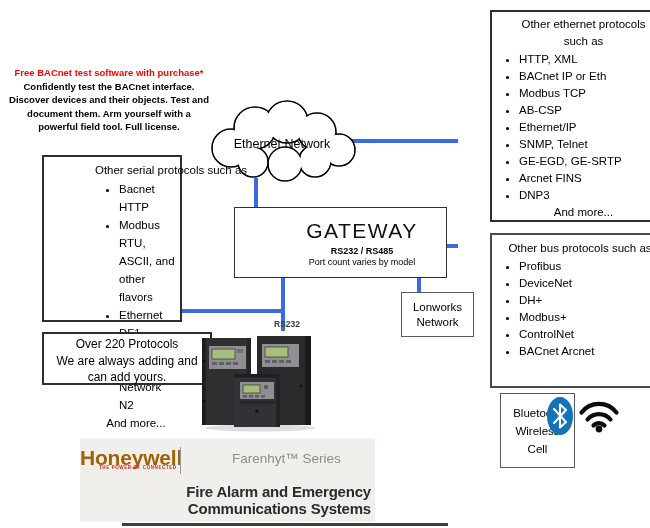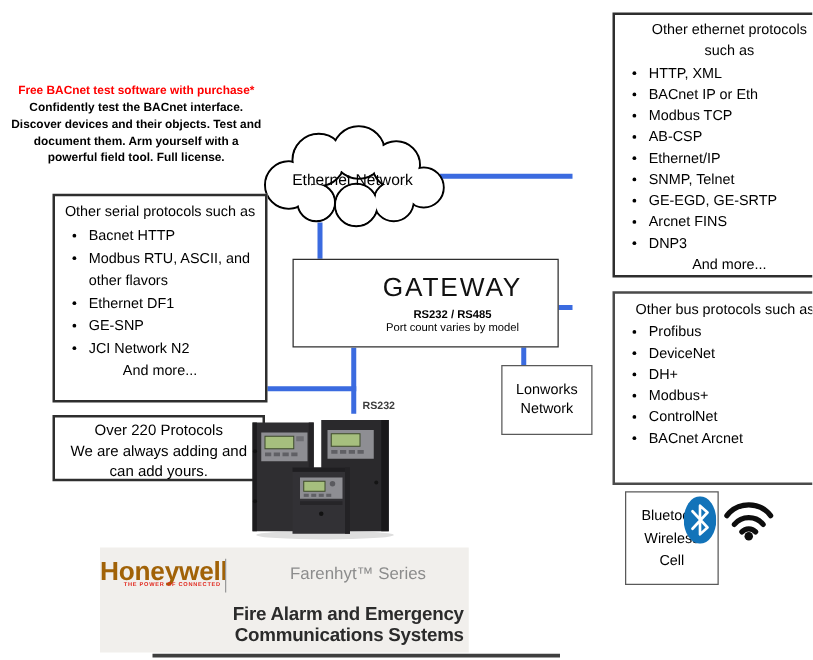--- a/index.html
+++ b/index.html
@@ -16,21 +16,21 @@
 
   
   .plist { font-size:11.5px; }
   .plist .ptitle { text-align:center; line-height:17px; margin:4px auto 0; }
   .plist ul { list-style:disc; margin-top:1px; padding-left:27px; }
   .plist li { line-height:17px; padding-right:4px; }
   .plist .pfooter { text-align:center; line-height:17px; }
 
   #ethernet-box { left:458px; top:10px; width:187px; height:212px; }
   #ethernet-box .ptitle { width:150px; }
-  #serial-box { left:10px; top:155px; width:172px; height:167px; }
+  #serial-box { left:10px; top:155px; width:140px; height:167px;padding-left:48px; }
   #serial-box .ptitle { width:158px; line-height:18px; }
   #serial-box li { line-height:18px; }
   #serial-box .pfooter { line-height:18px; }
   #bus-box { left:458px; top:233px; width:180px; height:155px; border-color:#4a4a4a; }
   #bus-box .ptitle { margin-top:5px; }
 
   
   #promo { position:absolute; left:8px; top:66px; width:202px; text-align:center;
            font-weight:bold; font-size:9.5px; line-height:13.5px; }
   #promo .headline { color:#ff0000; }
@@ -40,40 +40,40 @@
   #cloud text { font-family:"Liberation Sans", sans-serif; font-size:12.5px; fill:#000; }
 
   
   #gateway-box { left:202px; top:207px; width:213px; height:71px; border-width:1.5px;
                  text-align:center; padding-top:11px;padding-left:43px; }
   #gateway-box .gw-title { font-size:21px; font-weight:400; letter-spacing:1.5px; color:#111; }
   #gateway-box .gw-sub { font-size:9px; font-weight:bold; margin-top:3px; }
   #gateway-box .gw-note { font-size:9px; margin-top:1px; }
 
   
-  #lonworks-box { left:369px; top:292px; width:73px; height:56px; display:flex;
+  #lonworks-box { left:369px; top:292px; width:73px; height:45px; display:flex;
                   align-items:center; justify-content:center; text-align:center;
                   font-size:11.5px; line-height:15px; }
   #lonworks-box span { display:block; width:62px; }
 
   
   #protocols-box { left:10px; top:332px; width:170px; height:53px; text-align:center;
                    font-size:12px; padding-top:2px; }
   #protocols-box div { line-height:16.5px; }
 
   
   #bluetooth-box { left:468px; top:393px; width:75px; height:75px; display:flex;
                    align-items:center; justify-content:center; text-align:center;
                    font-size:11.5px; line-height:18px; }
   #bluetooth-box span { display:block; width:58px; }
 
   .icon-abs { position:absolute; }
 
   
-  #rs232-label { position:absolute; left:290px; top:319px; font-size:8.5px;
+  #rs232-label { position:absolute; left:274px; top:319px; font-size:8.5px;
                  font-weight:bold; color:#3d3d3d; }
 
   
   #panels { position:absolute; left:200px; top:331px; width:122px; height:102px; }
 
   
   #banner { position:absolute; left:80px; top:438px; width:295px; height:84px;
             background:#f1efec; }
   #banner .brand { position:absolute; left:0; top:8px; font-size:21px; font-weight:bold;
                    color:#a16207; letter-spacing:-0.2px; }

